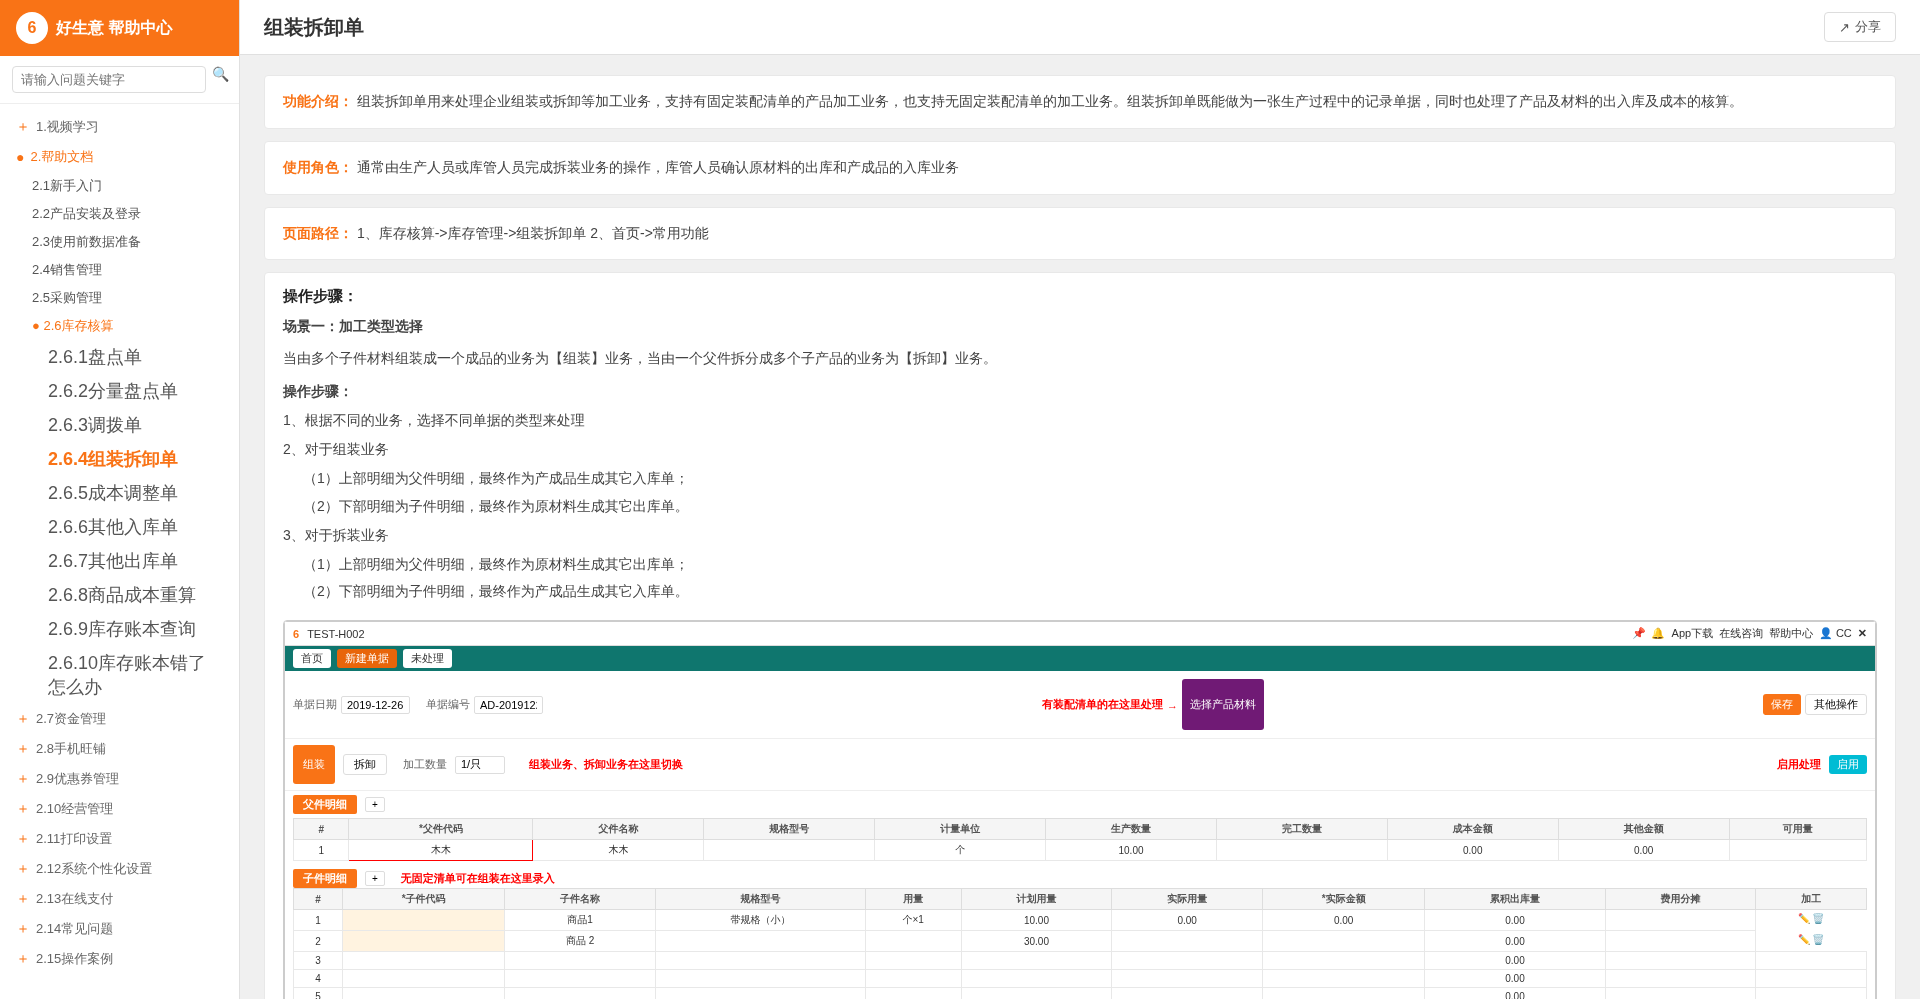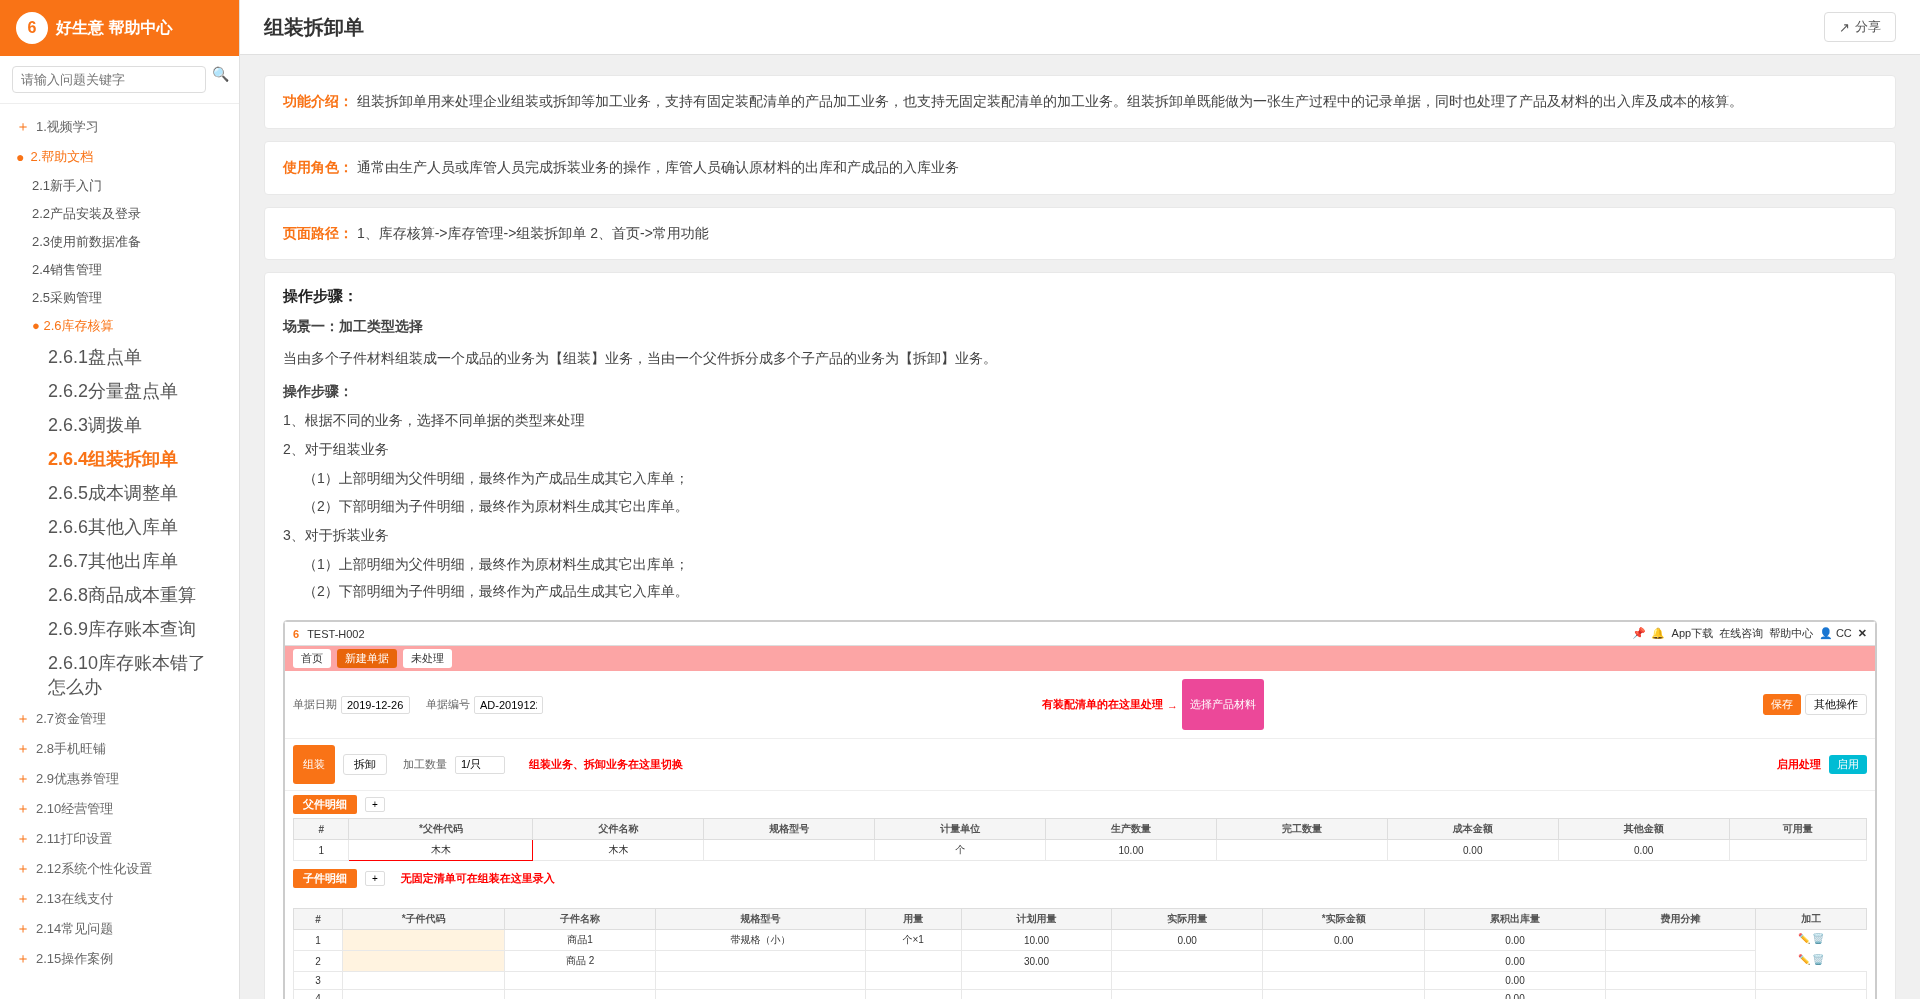--- a/index.html
+++ b/index.html
@@ -188,21 +188,21 @@
       background: #fff;
       border-bottom: 1px solid #ddd;
       padding: 4px 8px;
       display: flex;
       align-items: center;
       gap: 8px;
       font-size: 11px;
       color: #333;
     }
     .mock-toolbar {
-      background: #fca5a5;
+      background: #0f766e;
       padding: 3px 8px;
       display: flex;
       align-items: center;
       gap: 6px;
     }
     .mock-toolbar .btn-white {
       background: #fff;
       color: #333;
       border: none;
       padding: 2px 8px;
@@ -443,21 +443,21 @@
               <span class="mock-label">单据日期</span>
               <input class="mock-input" type="text" value="2019-12-26" style="">
             </div>
             <div style="display:flex; gap:4px; align-items:center;">
               <span class="mock-label">单据编号</span>
               <input class="mock-input" type="text" value="AD-20191226-001" style="">
             </div>
             <div style="flex:1; display:flex; justify-content:center; align-items:center;">
               <span class="annotation-text">有装配清单的在这里处理</span>
               <span style="color:red; margin:0 4px;">→</span>
-              <button style="background:#ec4899; color:#fff; border:none; padding:18px 8px; border-radius:3px; font-size:11px;">选择产品材料</button>
+              <button style="background:#701a75; color:#fff; border:none; padding:18px 8px; border-radius:3px; font-size:11px;">选择产品材料</button>
             </div>
             <div style="display:flex; gap:4px;">
               <button style="background:#f97316; color:#fff; border:none; padding:2px 8px; border-radius:3px; font-size:11px;">保存</button>
               <button style="background:#fff; border:1px solid #ddd; padding:2px 8px; border-radius:3px; font-size:11px;">其他操作</button>
             </div>
           </div>
 
           <div style="padding:6px 8px; border-bottom:1px solid #eee; display:flex; gap:8px; align-items:center; position:relative;">
             <button style="background:#f97316; color:#fff; border:none; padding:12px 10px; border-radius:3px; font-size:11px;">组装</button>
             <button style="background:#fff; border:1px solid #ddd; padding:2px 10px; border-radius:3px; font-size:11px;">拆卸</button>
@@ -501,21 +501,21 @@
                   <td></td>
                   <td>0.00</td>
                   <td>0.00</td>
                   <td></td>
                 </tr>
               </tbody>
             </table>
           </div>
 
           <div style="padding:4px 8px;">
-            <div style="display:flex; align-items:center; gap:8px; margin-bottom:20px;">
+            <div style="display:flex; align-items:center; gap:8px; margin-bottom:0;">
               <span style="background:#f97316; color:#fff; padding:2px 10px; font-size:11px; font-weight:bold; border-radius:2px;">子件明细</span>
               <button style="font-size:10px; border:1px solid #ddd; padding:1px 6px; border-radius:2px; background:#fff;">+</button>
               <span class="annotation-text" style="margin-left:8px;">无固定清单可在组装在这里录入</span>
             </div>
             <table class="mock-table">
               <thead>
                 <tr>
                   <th>#</th>
                   <th>*子件代码</th>
                   <th>子件名称</th>

